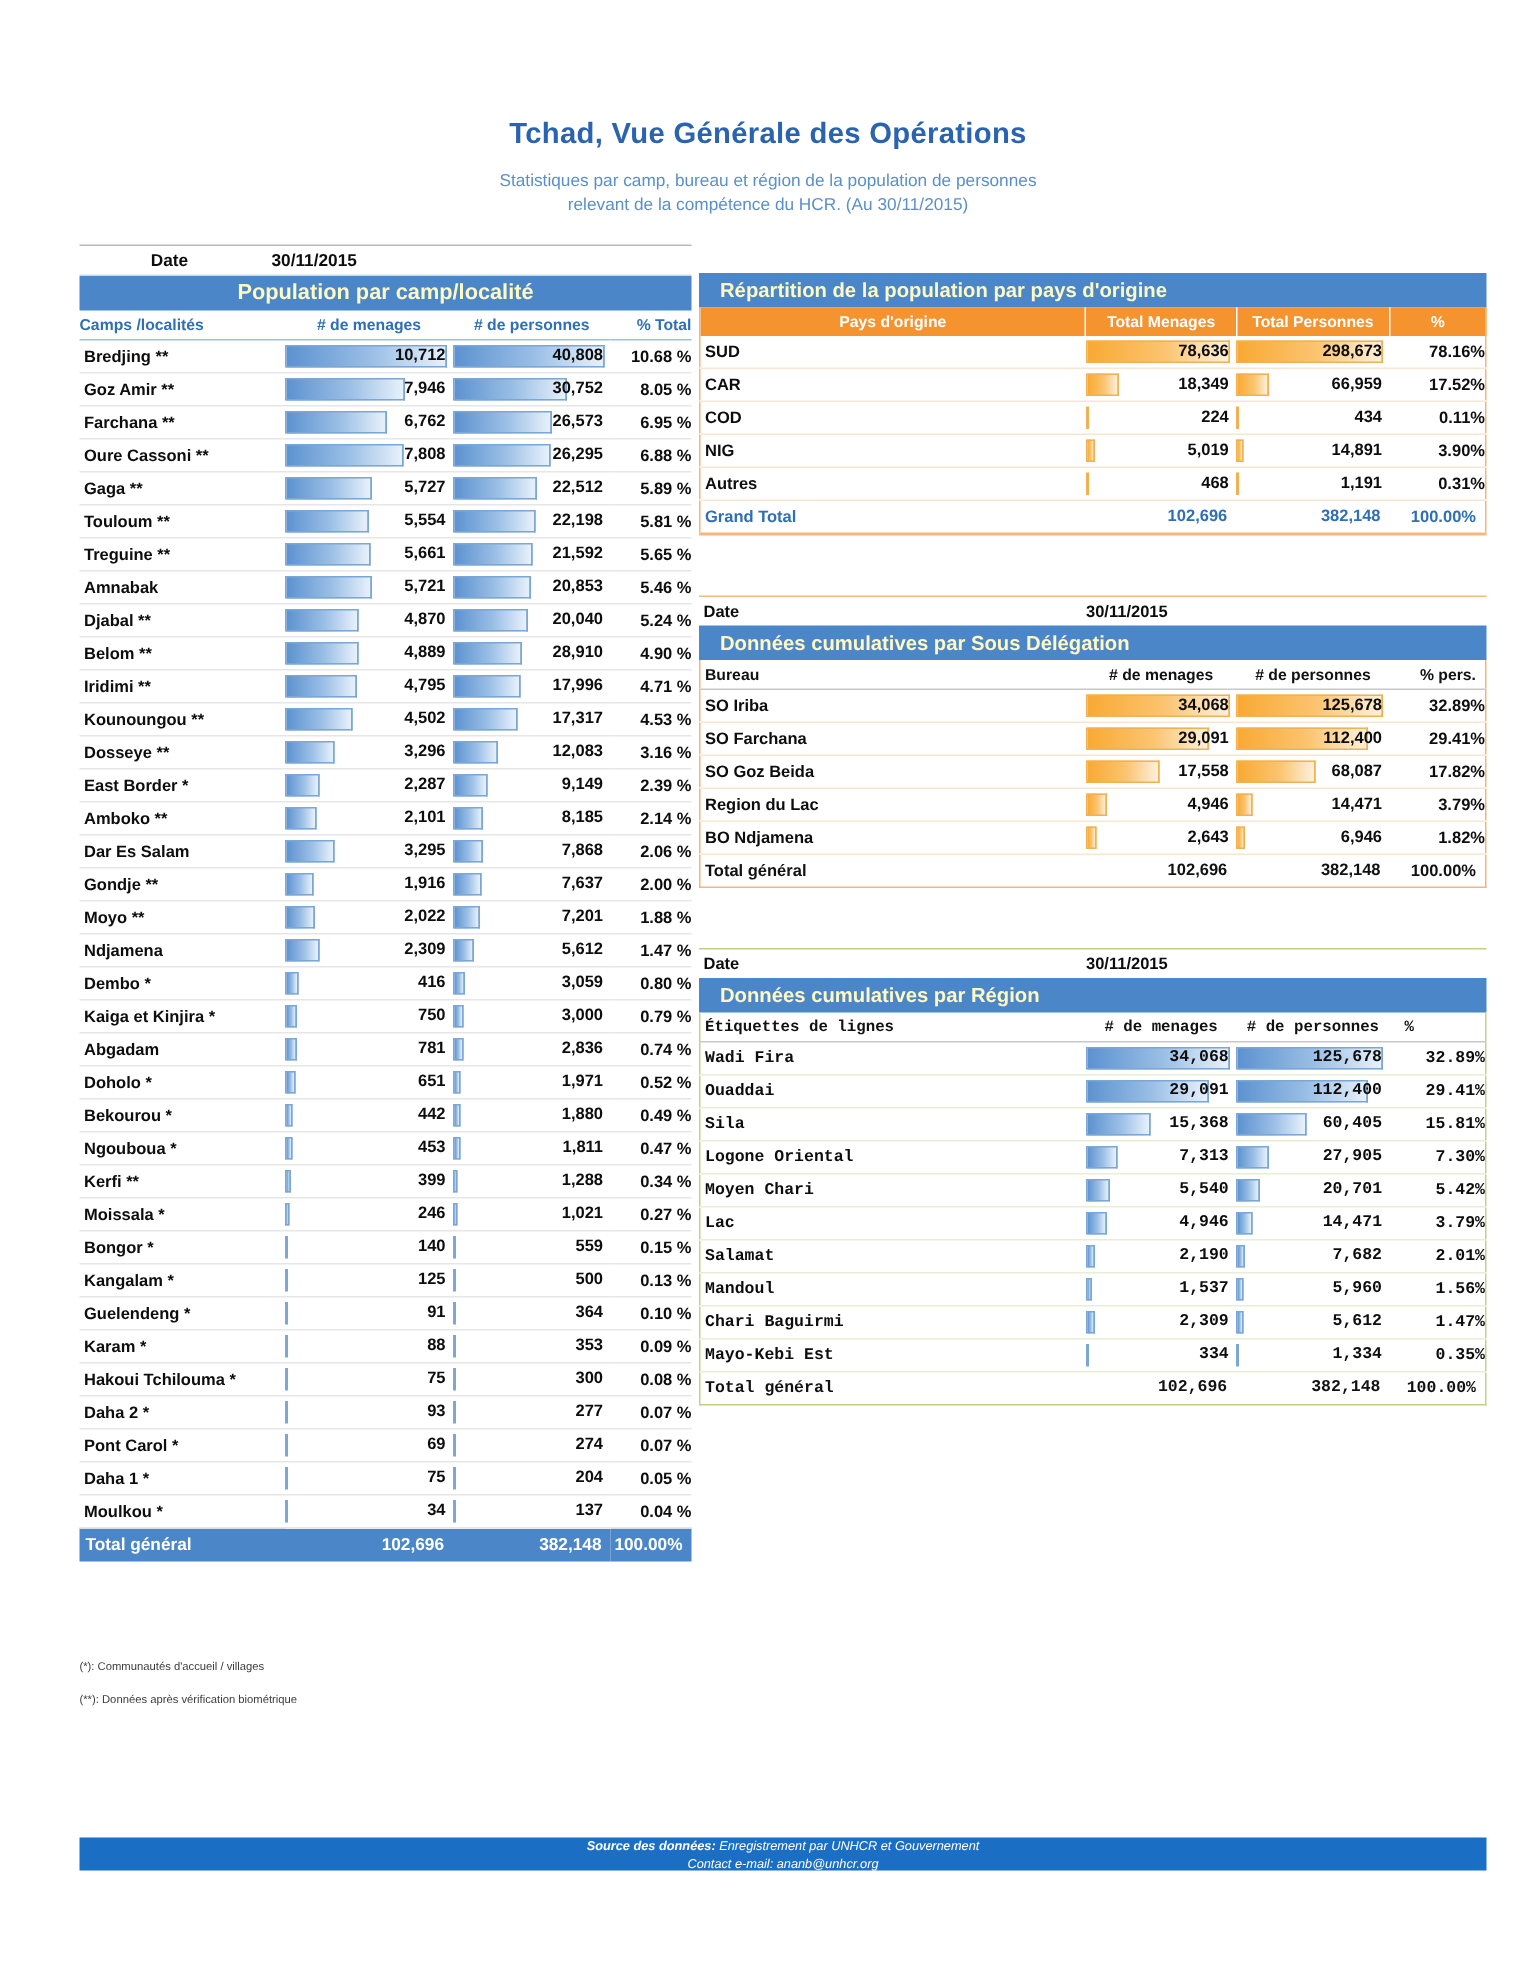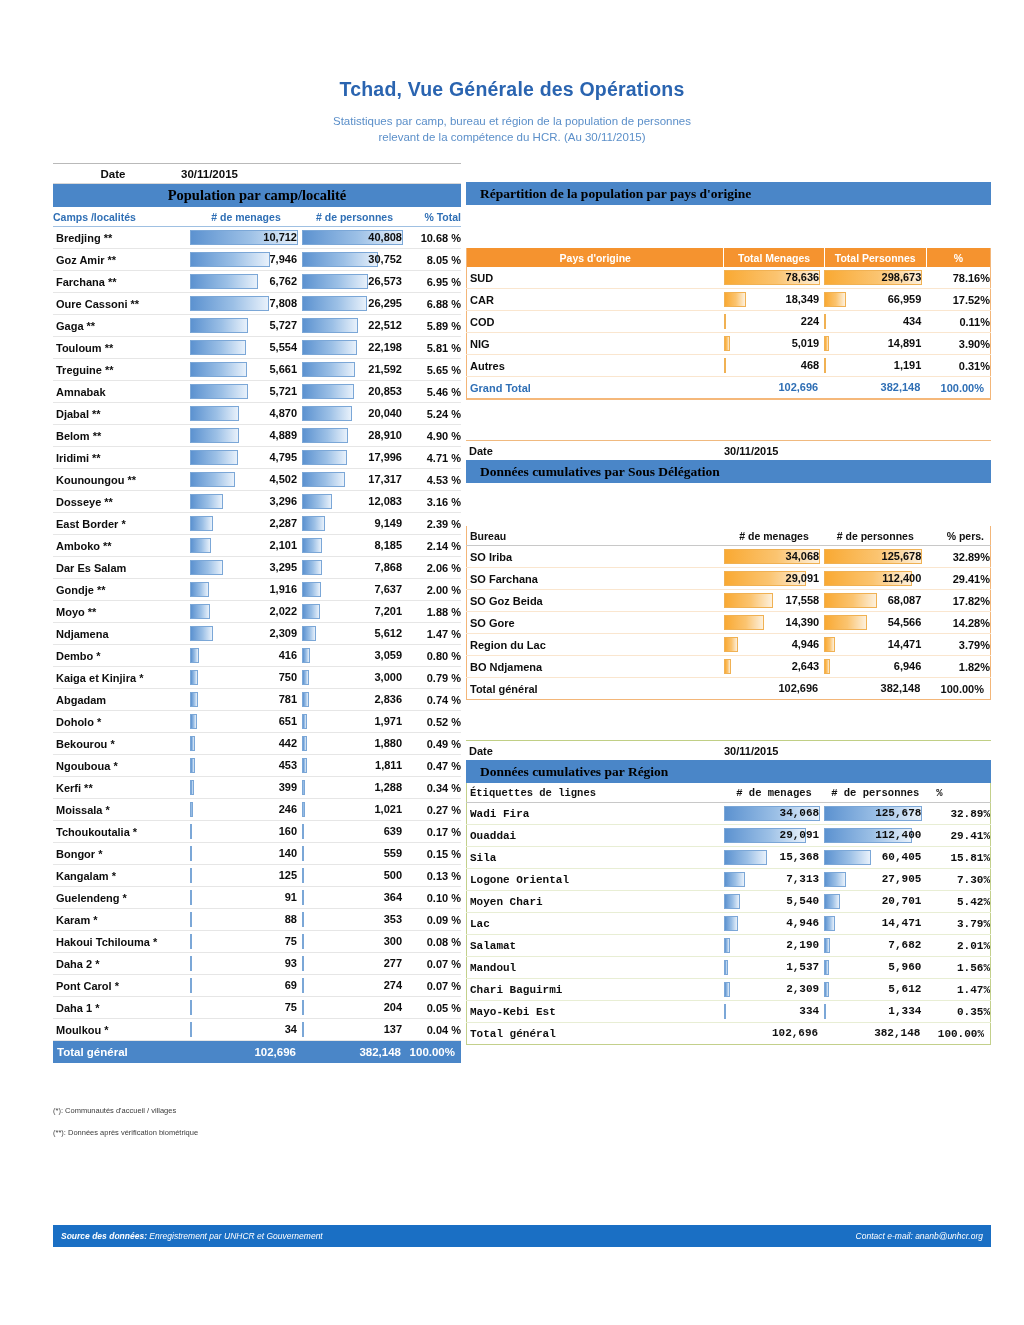--- a/index.html
+++ b/index.html
@@ -40,27 +40,26 @@
     font-weight:bold;
     border-top:1px solid #b9b9b9;
     border-bottom:1px solid #d8d8d8;
     height:19px;align-items:center;
   }
   .daterow .dlabel{width:120px;text-align:center;}
   .daterow .dval{flex:1;padding-left:8px;}
 
   .banner{
     background:#4a86c8;
-    color:#000000;
+    color:#fef9c3;
     font-size:14.5px;
     font-weight:bold;
     height:23px;
     line-height:23px;
     text-align:center;
-    font-family:Liberation Serif, serif;
   }
   .banner.left{text-align:left;padding-left:14px;font-size:13.5px;}
 
   .hdr-blue td{
     color:#2f6fb5;
     font-size:10.5px;
     font-weight:bold;
     height:19px;
     border-bottom:1px solid #9fc0e2;
     vertical-align:middle;
@@ -145,21 +144,21 @@
     vertical-align:middle;
     border-top:1px solid #c8c8c8;
   }
   .plaintotal .name{padding-left:3px;}
   .plaintotal .num,.plaintotal .pct{text-align:right;padding-right:6px;}
 
   
   .left-panel{position:absolute;left:53px;top:163px;width:408px;}
   .right-col{position:absolute;left:466px;top:182px;width:525px;}
 
-  .panel-orange{border:1px solid #f3b679;border-top:none;margin-top:43px;}
+  .panel-orange{border:1px solid #f3b679;border-top:none;}
   .panel-green{border:1px solid #c3d08b;border-top:none;font-family:Liberation Mono, monospace;}
 
   .spacer{height:40px;}
 
   .sect-date{
     display:flex;font-size:11px;font-weight:bold;
     height:19px;align-items:center;
     border-top:1px solid #f0b97f;
   }
   .sect-date.green{border-top:1px solid #c0cf85;}
@@ -171,21 +170,21 @@
 
   
   .notes{position:absolute;left:53px;top:1100px;font-size:7.5px;color:#3b3b3b;line-height:22px;}
 
   
   .footer{
     position:absolute;left:53px;top:1225px;width:938px;height:22px;
     background:#1a6fc4;color:#ffffff;
     display:flex;align-items:center;justify-content:space-between;
     font-size:8.5px;font-style:italic;
-    padding:0 8px;box-sizing:border-box;
+    padding:0 8px;box-sizing:border-box;flex-direction:column;
   }
   .footer b{font-style:italic;}
   .footer-left{white-space:nowrap;}
   .footer-right{white-space:nowrap;}
 </style>
 </head>
 <body>
 
 <div class="page">
 
@@ -641,36 +640,20 @@
                 <div class="num">246</div>
               </div>
             </td>
             <td class="numcell">
               <div class="numwrap">
                 <div class="bar" style="width: 2.5px;"></div>
                 <div class="num">1,021</div>
               </div>
             </td>
             <td class="pct">0.27 %</td>
-          </tr>
-          <tr class="row ">
-            <td class="name">Tchoukoutalia *</td>
-            <td class="numcell">
-              <div class="numwrap">
-                <div class="bar" style="width: 1.6px;"></div>
-                <div class="num">160</div>
-              </div>
-            </td>
-            <td class="numcell">
-              <div class="numwrap">
-                <div class="bar" style="width: 1.6px;"></div>
-                <div class="num">639</div>
-              </div>
-            </td>
-            <td class="pct">0.17 %</td>
           </tr>
           <tr class="row ">
             <td class="name">Bongor *</td>
             <td class="numcell">
               <div class="numwrap">
                 <div class="bar" style="width: 1.4px;"></div>
                 <div class="num">140</div>
               </div>
             </td>
             <td class="numcell">
@@ -999,36 +982,20 @@
               </td>
               <td class="numcell">
                 <div class="numwrap">
                   <div class="bar orange" style="width: 53.1px;"></div>
                   <div class="num">68,087</div>
                 </div>
               </td>
               <td class="pct">17.82%</td>
             </tr>
             <tr class="row orange-row">
-              <td class="name">SO Gore</td>
-              <td class="numcell">
-                <div class="numwrap">
-                  <div class="bar orange" style="width: 40.5px;"></div>
-                  <div class="num">14,390</div>
-                </div>
-              </td>
-              <td class="numcell">
-                <div class="numwrap">
-                  <div class="bar orange" style="width: 42.5px;"></div>
-                  <div class="num">54,566</div>
-                </div>
-              </td>
-              <td class="pct">14.28%</td>
-            </tr>
-            <tr class="row orange-row">
               <td class="name">Region du Lac</td>
               <td class="numcell">
                 <div class="numwrap">
                   <div class="bar orange" style="width: 13.9px;"></div>
                   <div class="num">4,946</div>
                 </div>
               </td>
               <td class="numcell">
                 <div class="numwrap">
                   <div class="bar orange" style="width: 11.3px;"></div>

